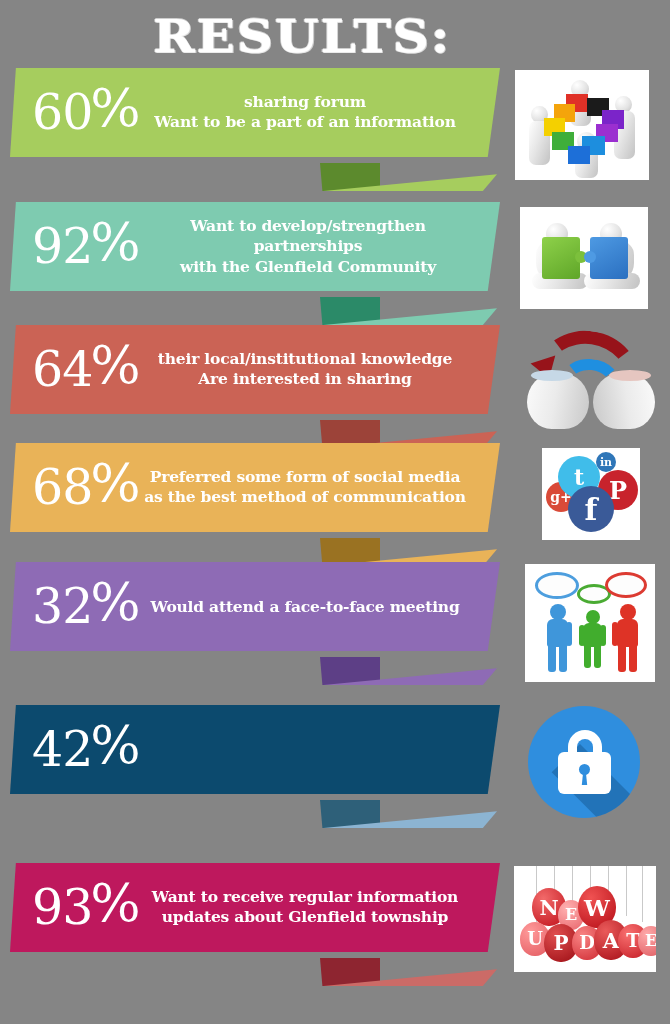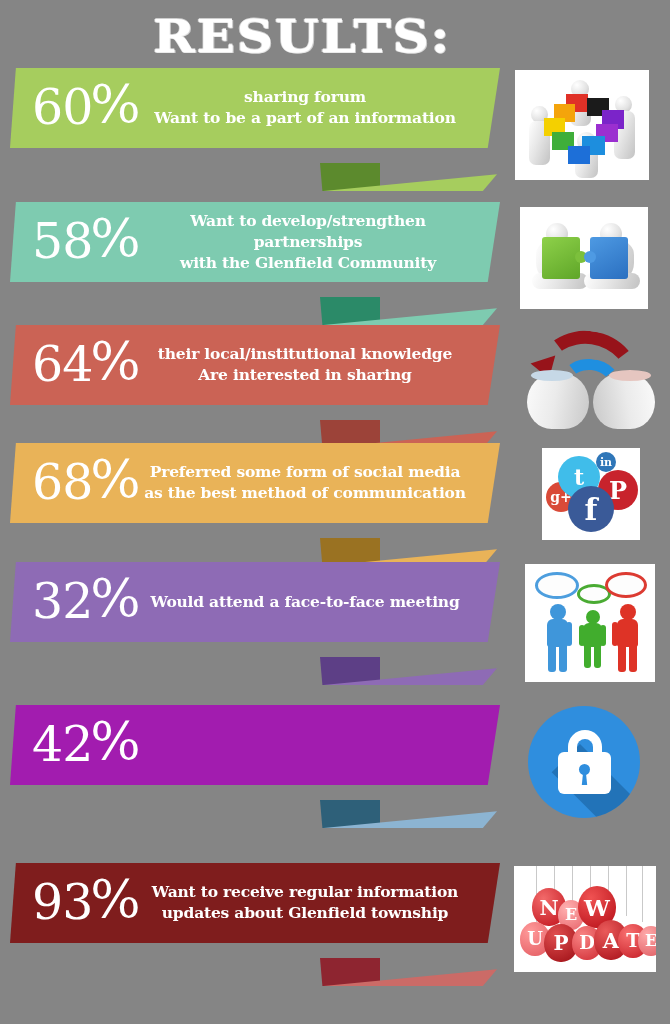--- a/index.html
+++ b/index.html
@@ -48,21 +48,21 @@
   .ribbon {
     position: absolute;
     left: 10px;
     top: 0;
   }
   .ribbon-body {
     position: absolute;
     top: 0;
     left: 0;
     width: 490px;
-    height: 80px;
+    height: 89px;
     clip-path: polygon(1.2% 0%, 100% 0%, 97.5% 100%, 0% 100%);
   }
   .ribbon-fold {
     position: absolute;
     left: 310px;
     top: 95px;
     width: 60px;
     height: 28px;
     clip-path: polygon(0% 0%, 100% 0%, 100% 100%, 4% 100%);
   }
@@ -298,21 +298,21 @@
     </div>
   </div>
 </div>
 
 <div class="row" style="top:202px;">
   <div class="ribbon">
     <div class="ribbon-fold" style="background:#2b8a68;"></div>
     <div class="ribbon-tail2" style="background:#7ecbb0;"></div>
     <div class="ribbon-body" style="background:#7ecbb0;">
       <div class="pct">
-        <span class="pct-num">58</span>
+        <span class="pct-num">92</span>
         <span class="pct-sign">%</span>
       </div>
       <div class="caption narrow">
         <div>Want to develop/strengthen partnerships</div>
         <div>with the Glenfield Community</div>
       </div>
     </div>
   </div>
   <div class="thumb" style="left:520px;top:5px;width:128px;height:102px;">
     <div class="fig-head" style="left:26px;top:16px;width:22px;height:22px;"></div>
@@ -420,21 +420,21 @@
       <div class="p-leg" style="left:16px;top:42px;width:8px;height:26px;background:#de3326;"></div>
       <div class="p-arm" style="left:-1px;top:18px;width:6px;height:24px;background:#de3326;"></div>
     </div>
   </div>
 </div>
 
 <div class="row" style="top:705px;">
   <div class="ribbon">
     <div class="ribbon-fold" style="background:#2e6079;"></div>
     <div class="ribbon-tail2" style="background:#8cb4d2;"></div>
-    <div class="ribbon-body" style="background:#a21caf;">
+    <div class="ribbon-body" style="background:#0c4a6e;">
       <div class="pct">
         <span class="pct-num">42</span>
         <span class="pct-sign">%</span>
       </div>
       <div class="caption">
       </div>
     </div>
   </div>
   <div class="thumb plain" style="left:526px;top:-1px;width:118px;height:118px;">
     <div class="lock-circle" style="left:2px;top:2px;width:112px;height:112px;">
@@ -444,21 +444,21 @@
       <div class="lock-key" style="left:51px;top:58px;width:11px;height:11px;"></div>
       <div class="lock-key-slot" style="left:52px;top:66px;width:9px;height:13px;"></div>
     </div>
   </div>
 </div>
 
 <div class="row" style="top:863px;">
   <div class="ribbon">
     <div class="ribbon-fold" style="background:#8e2530;"></div>
     <div class="ribbon-tail2" style="background:#cb6b67;"></div>
-    <div class="ribbon-body" style="background:#7f1d1d;text-decoration:underline;">
+    <div class="ribbon-body" style="background:#be185d;text-decoration:underline;">
       <div class="pct">
         <span class="pct-num">93</span>
         <span class="pct-sign">%</span>
       </div>
       <div class="caption">
         <div>Want to receive regular information</div>
         <div>updates about Glenfield township</div>
       </div>
     </div>
   </div>

